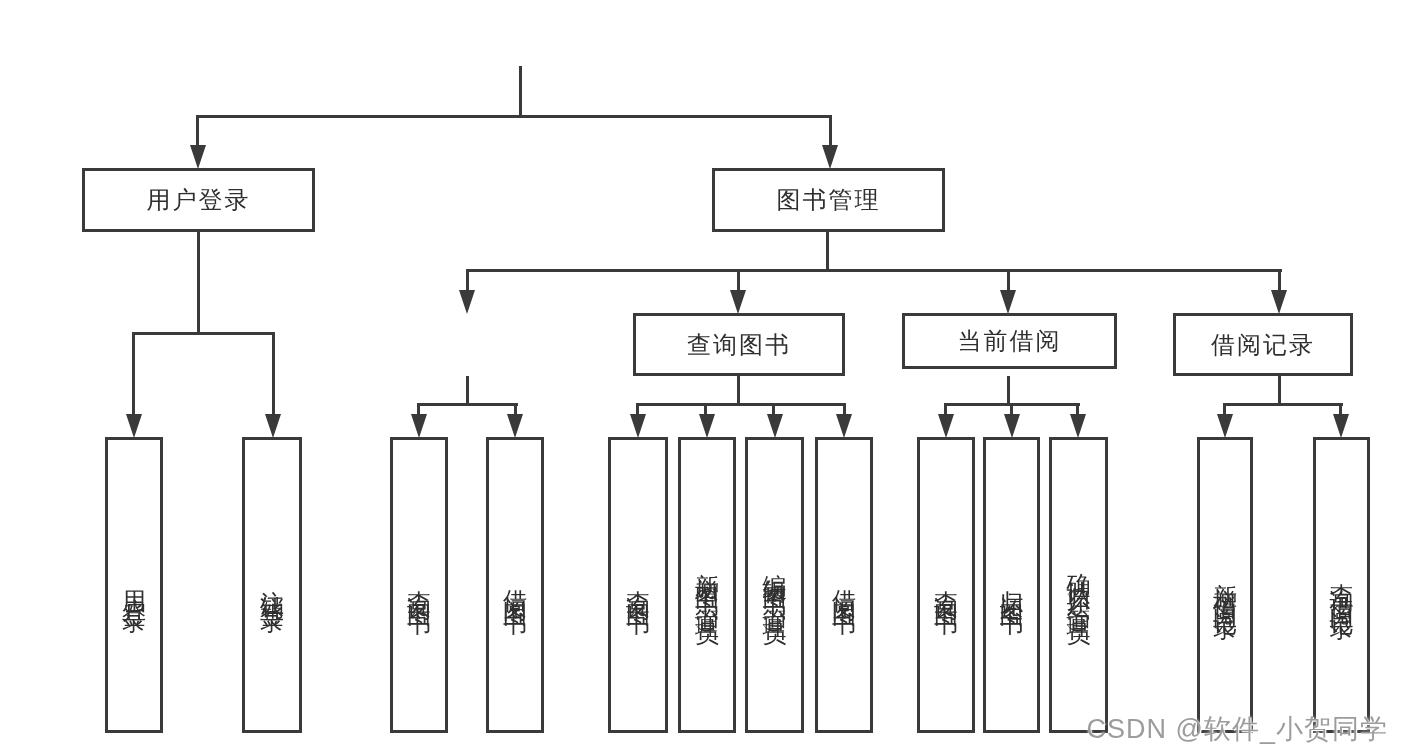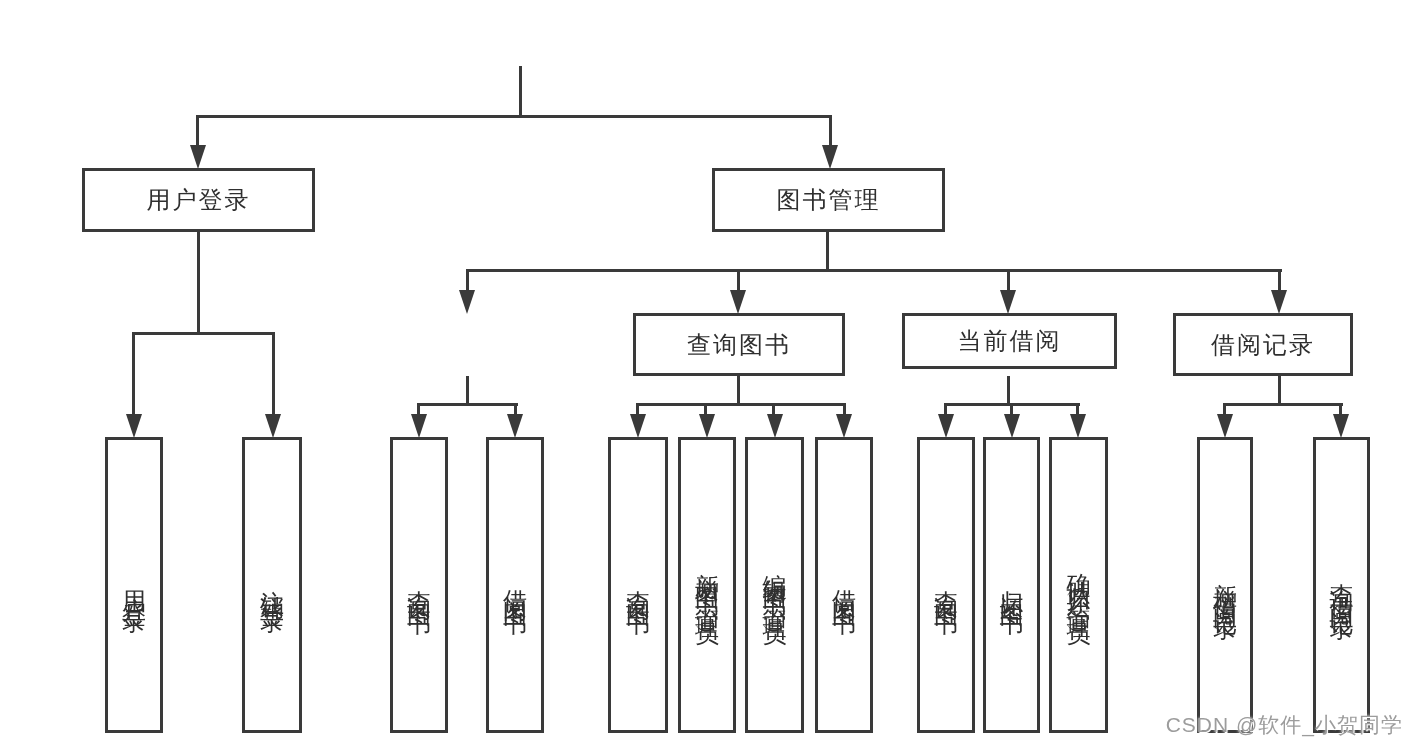--- a/index.html
+++ b/index.html
@@ -26,22 +26,22 @@
   }
   .l{position:absolute;background:var(--line);z-index:1;}
   .v{width:3px;}
   .h{height:3px;}
   .arrow{
     position:absolute;width:0;height:0;z-index:1;
     border-left:8px solid transparent;border-right:8px solid transparent;
     border-top:24px solid var(--line);
   }
   .watermark{
-    position:absolute;top:711px;right:2px;z-index:5;
-    font-size:21px;letter-spacing:1px;color:var(--watermark);
+    position:absolute;top:711px;right:17px;z-index:5;
+    font-size:27px;letter-spacing:1px;color:var(--watermark);
     text-shadow:0 0 3px #ffffff,1px 1px 0 #ffffff;
   }
 </style>
 </head>
 <body>
 
 <div class="canvas">
 
   <div class="l v" style="left:519px;top:66px;height:52px"></div>
   <div class="l h" style="left:196px;top:115px;width:636px"></div>

